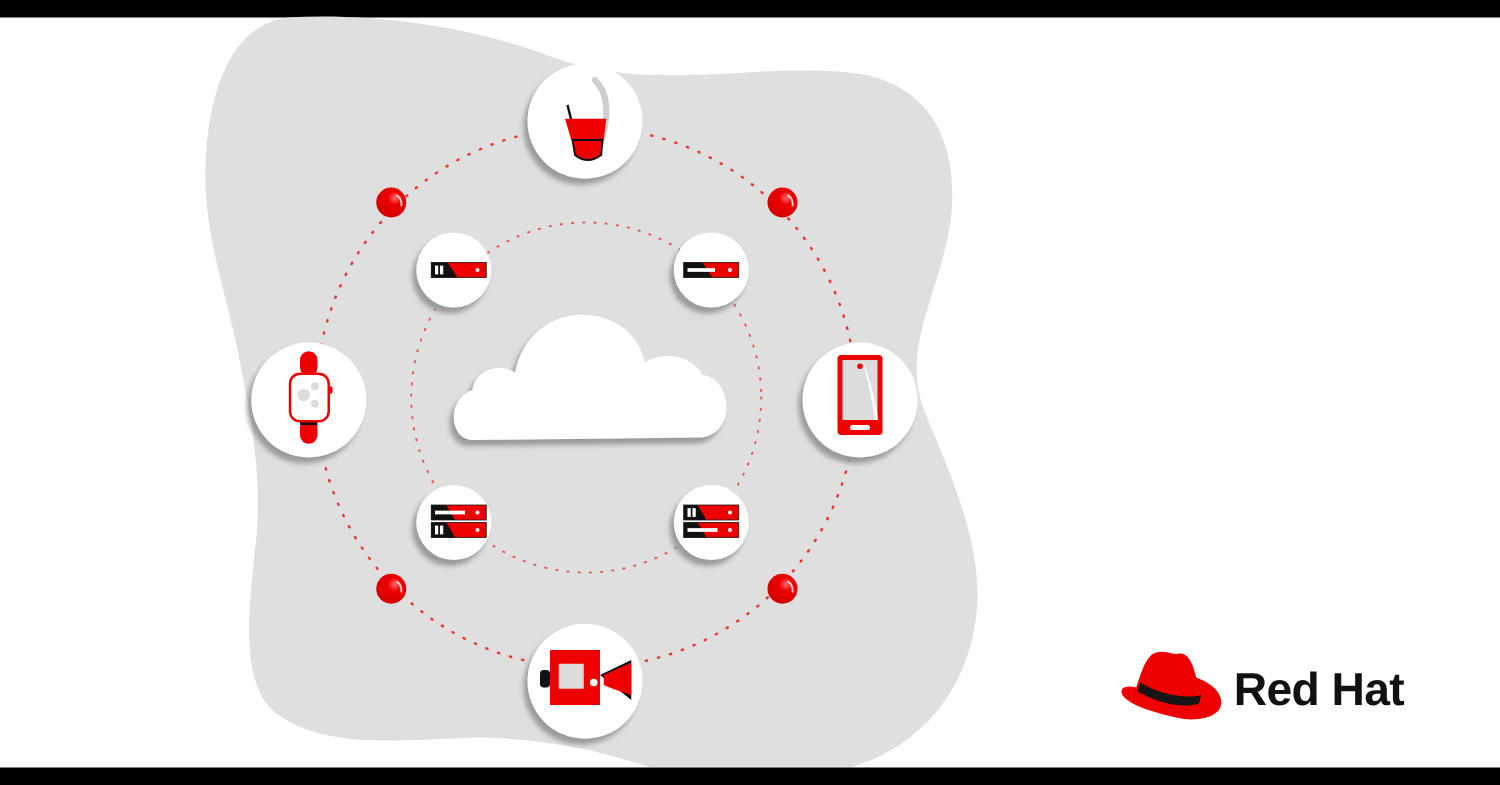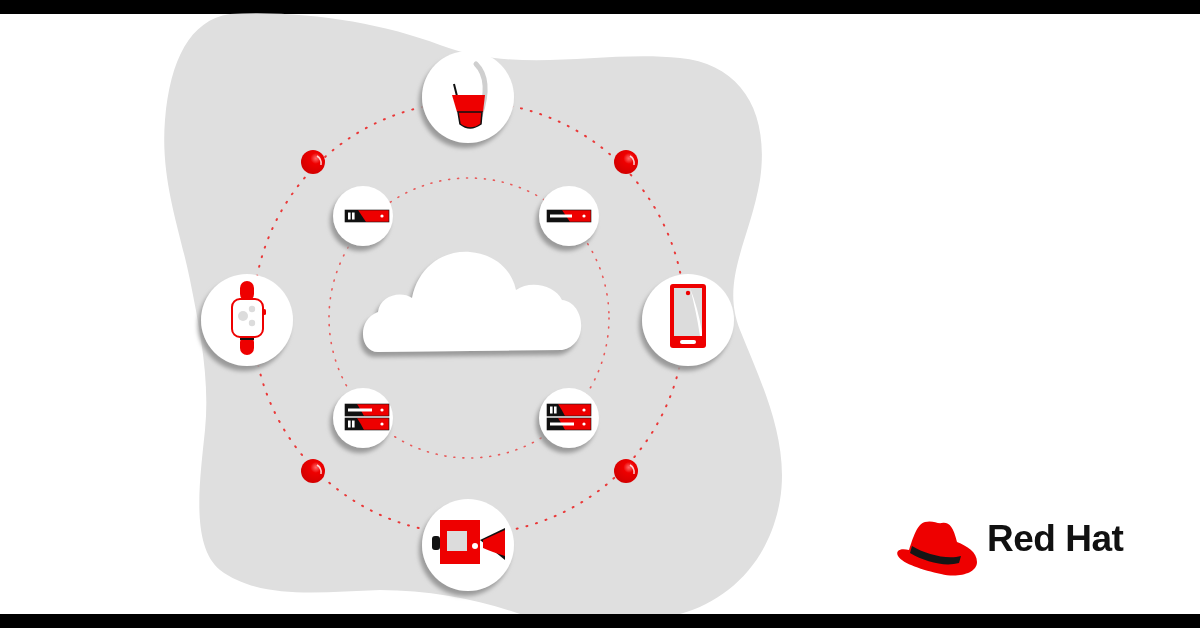--- a/index.html
+++ b/index.html
@@ -1,21 +1,21 @@
 <!DOCTYPE html>
 <html><head>
 <meta charset="utf-8">
 <style>
   html,body{margin:0;padding:0;}
   body{width:1200px;height:628px;position:relative;overflow:hidden;background:#ffffff;font-family:"Liberation Sans",sans-serif;}
   .bar{position:absolute;left:0;width:1200px;height:14px;background:#000;}
   .bar.top{top:0;}
   .bar.bottom{top:614px;}
   .stage{position:absolute;left:0;top:0;width:1200px;height:628px;}
-  .logo{position:absolute;left:895px;top:520px;display:flex;}
+  .logo{position:absolute;left:895px;top:520px;display:flex;align-items:center;}
   .logo-text{font-family:"Liberation Sans",sans-serif;font-weight:bold;font-size:37px;color:#111;letter-spacing:-0.5px;margin-left:8px;line-height:1;}
 </style>
 </head>
 <body>
 
 <div class="bar top"></div>
 
 <svg class="stage" width="1200" height="628" viewBox="0 0 1200 628" xmlns="http://www.w3.org/2000/svg">
   <defs>
     <filter id="sh" x="-30%" y="-30%" width="160%" height="170%">

